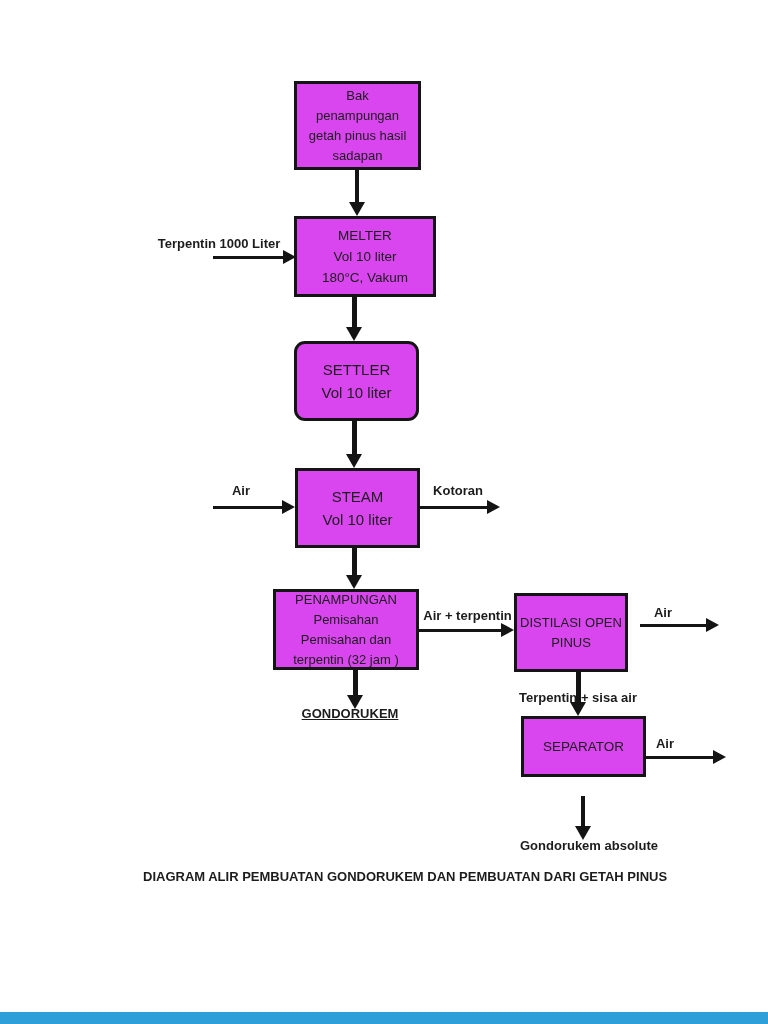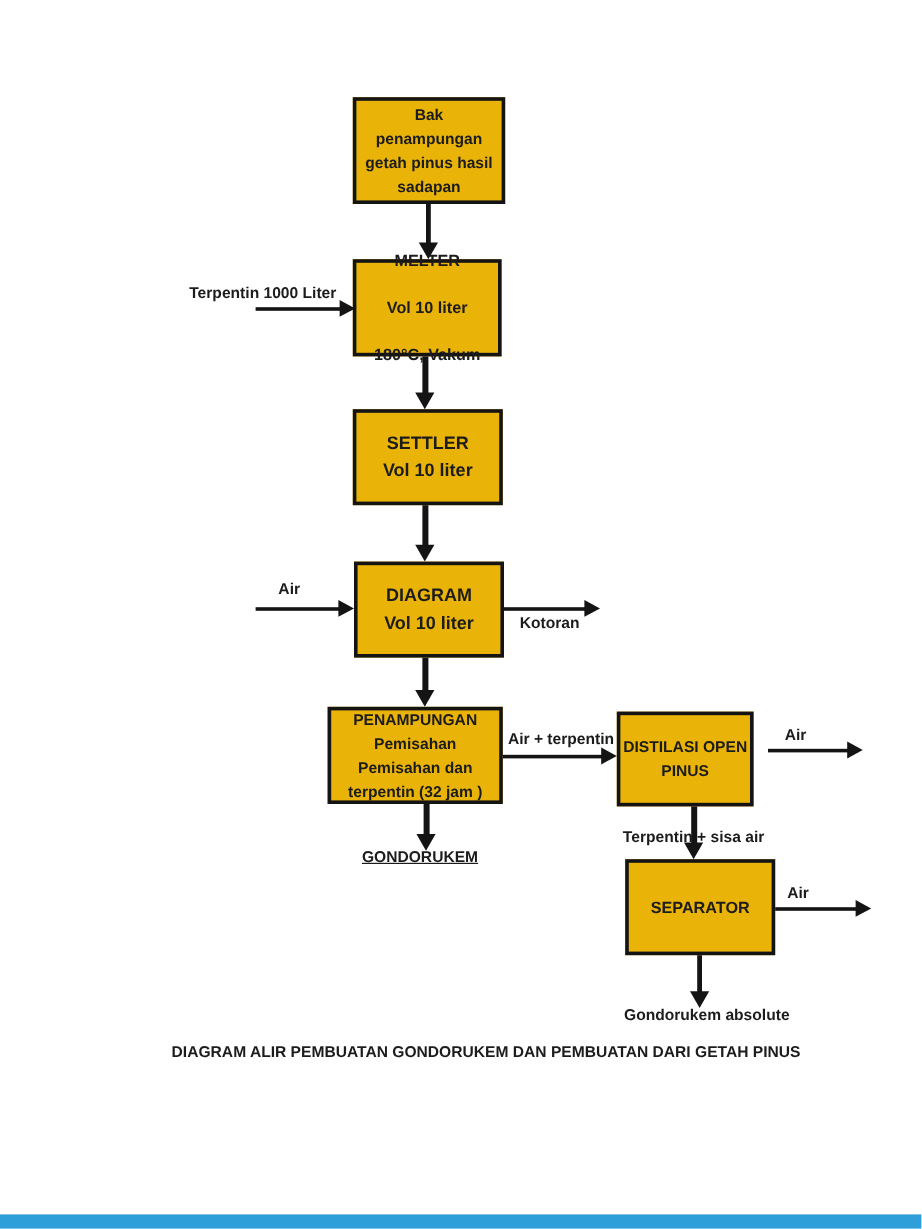--- a/index.html
+++ b/index.html
@@ -6,27 +6,27 @@
   html, body { width: 768px; height: 1024px; background: #ffffff; }
   body {
     position: relative;
     font-family: "Liberation Sans", sans-serif;
     color: #1c1c1c;
     overflow: hidden;
   }
   .box {
     position: absolute;
     border: 3px solid #141414;
-    background: #eab308;
+    background: #d946ef;
     display: flex;
     flex-direction: column;
     justify-content: center;
     align-items: center;
     text-align: left;
-    font-weight: bold;
+    font-weight: normal;
   }
   .box div { line-height: 20px; font-size: 13px; }
   .box.big div { line-height: 23px; font-size: 15px; }
   .box.mid div { line-height: 21px; font-size: 13.5px; }
   .vline { position: absolute; background: #141414; }
   .hline { position: absolute; background: #141414; }
   .head-down {
     position: absolute; width: 0; height: 0;
     border-left: 8px solid transparent;
     border-right: 8px solid transparent;
@@ -65,51 +65,51 @@
 <div class="box" style="left:294px; top:81px; width:127px; height:89px;">
   <div>Bak</div>
   <div>penampungan</div>
   <div>getah pinus hasil</div>
   <div>sadapan</div>
 </div>
 
 <div class="vline" style="left:355px; top:170px; width:4px; height:35px;"></div>
 <div class="head-down" style="left:349px; top:202px;"></div>
 
-<div class="box mid" style="left:294px; top:216px; width:124px; height:81px;gap:18px;">
+<div class="box mid" style="left:294px; top:216px; width:142px; height:81px;">
   <div>MELTER</div>
   <div>Vol 10 liter</div>
   <div>180°C, Vakum</div>
 </div>
 
 <div class="lbl" style="left:157px; top:236px; width:124px;">Terpentin 1000 Liter</div>
 <div class="hline" style="left:213px; top:256px; width:72px; height:3px;"></div>
 <div class="head-right" style="left:283px; top:250px;"></div>
 
 <div class="vline" style="left:352px; top:297px; width:5px; height:32px;"></div>
 <div class="head-down" style="left:346px; top:327px;"></div>
 
-<div class="box big" style="left:294px; top:341px; width:125px; height:80px;">
+<div class="box big" style="left:294px; top:341px; width:125px; height:80px;border-radius:11px;">
   <div>SETTLER</div>
   <div>Vol 10 liter</div>
 </div>
 
 <div class="vline" style="left:352px; top:421px; width:5px; height:34px;"></div>
 <div class="head-down" style="left:346px; top:454px;"></div>
 
 <div class="box big" style="left:295px; top:468px; width:125px; height:80px;">
-  <div>DIAGRAM</div>
+  <div>STEAM</div>
   <div>Vol 10 liter</div>
 </div>
 
 <div class="lbl" style="left:221px; top:483px; width:40px;">Air</div>
 <div class="hline" style="left:213px; top:506px; width:70px; height:3px;"></div>
 <div class="head-right" style="left:282px; top:500px;"></div>
 
-<div class="lbl" style="left:428px; top:483px; width:60px;margin-top:28px;">Kotoran</div>
+<div class="lbl" style="left:428px; top:483px; width:60px;">Kotoran</div>
 <div class="hline" style="left:420px; top:506px; width:68px; height:3px;"></div>
 <div class="head-right" style="left:487px; top:500px;"></div>
 
 <div class="vline" style="left:352px; top:548px; width:5px; height:29px;"></div>
 <div class="head-down" style="left:346px; top:575px;"></div>
 
 <div class="box" style="left:273px; top:589px; width:146px; height:81px;">
   <div>PENAMPUNGAN</div>
   <div>Pemisahan</div>
   <div>Pemisahan dan</div>
@@ -130,21 +130,21 @@
 <div class="head-right" style="left:706px; top:618px;"></div>
 
 <div class="vline" style="left:353px; top:670px; width:5px; height:27px;"></div>
 <div class="head-down" style="left:347px; top:695px;"></div>
 <div class="lbl" style="left:300px; top:706px; width:100px;text-decoration:underline;">GONDORUKEM</div>
 
 <div class="vline" style="left:576px; top:672px; width:5px; height:31px;"></div>
 <div class="head-down" style="left:570px; top:702px;"></div>
 <div class="lbl" style="left:518px; top:690px; width:120px;">Terpentin + sisa air</div>
 
-<div class="box mid" style="left:521px; top:716px; width:125px; height:80px;">
+<div class="box mid" style="left:521px; top:716px; width:125px; height:61px;">
   <div>SEPARATOR</div>
 </div>
 
 <div class="lbl" style="left:648px; top:736px; width:34px;">Air</div>
 <div class="hline" style="left:646px; top:756px; width:69px; height:3px;"></div>
 <div class="head-right" style="left:713px; top:750px;"></div>
 
 <div class="vline" style="left:581px; top:796px; width:4px; height:31px;"></div>
 <div class="head-down" style="left:575px; top:826px;"></div>
 <div class="lbl" style="left:520px; top:838px; width:125px;">Gondorukem absolute</div>

